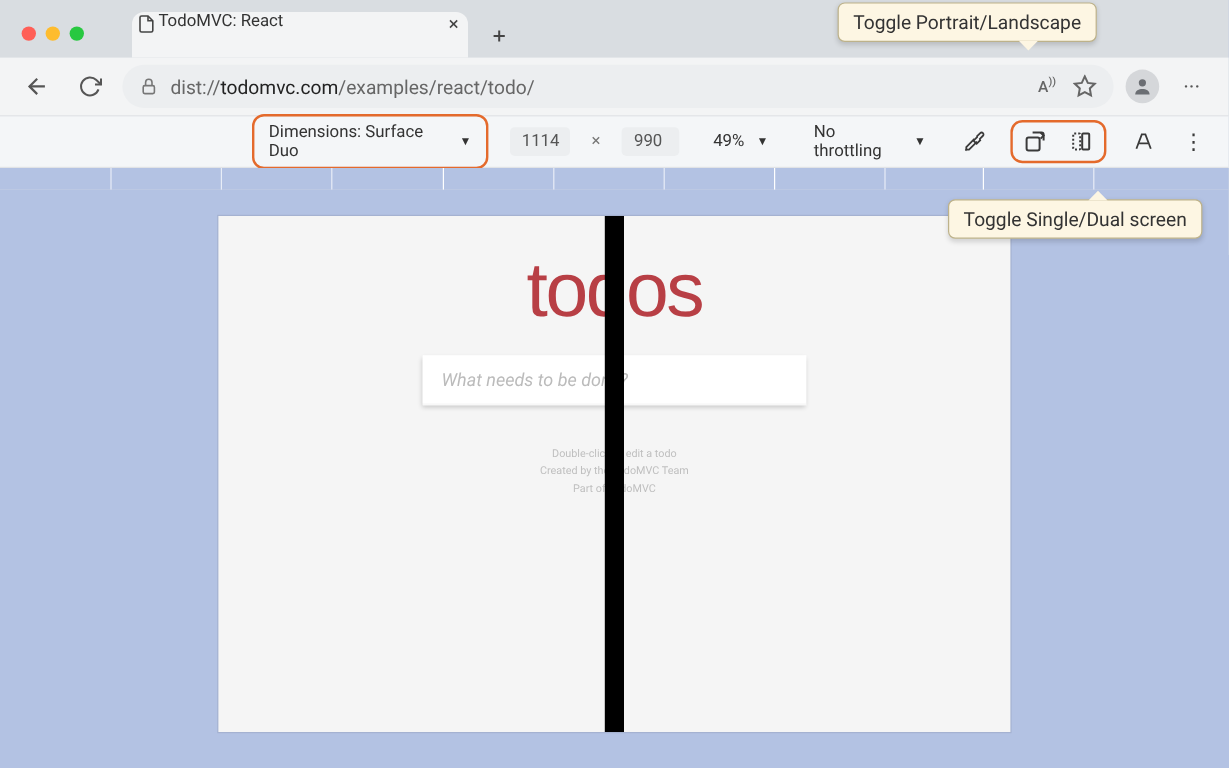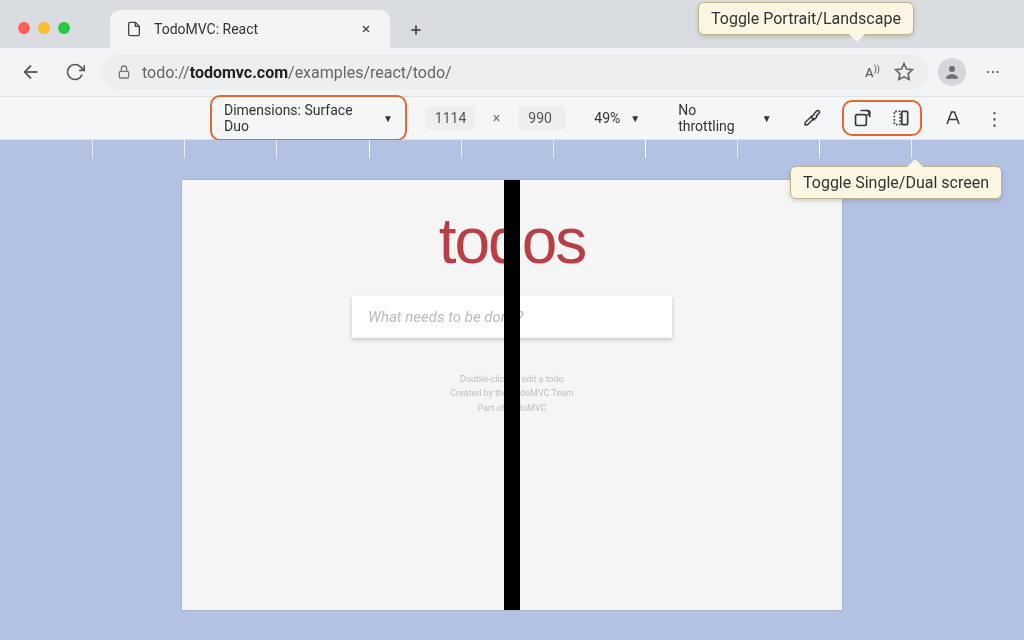--- a/index.html
+++ b/index.html
@@ -36,23 +36,22 @@
   .dot.red { background:#ff5f57; }
   .dot.yellow { background:#febc2e; }
   .dot.green { background:#28c840; }
 
   .tab {
     background: var(--tab-bg);
     border-radius:10px 10px 0 0;
     height:38px;
     min-width:280px;
     display:flex;
-    align-items:center;
-    padding:0 14px;
-    gap:10px;
+    align-items:flex-start;
+    padding:0 2px;
     margin-left:30px;
   }
   .tab .tab-title { font-size:14px; color:#333; flex:1; }
   .icon-btn {
     width:20px; height:20px;
     display:flex; align-items:center; justify-content:center;
     color:#444; cursor:pointer;
     border-radius:4px;
   }
   .newtab { margin-left:16px; margin-bottom:8px; }
@@ -70,21 +69,21 @@
     height:36px;
     background: var(--addr-bg);
     border-radius:20px;
     display:flex; align-items:center;
     padding:0 14px;
     color:#666; font-size:16px;
     gap:10px;
   }
   .addrbar .lock { color:#777; }
   .addr-text { white-space:nowrap; overflow:hidden; }
-  .addr-text .host { color:#222; font-weight:700; }
+  .addr-text .host { color:#222; font-weight:400; }
   .addr-right { display:flex; gap:14px; align-items:center; color:#666; }
   .avatar { width:28px; height:28px; border-radius:50%; background:#d5d7da; display:flex; align-items:center; justify-content:center; color:#6b6e73;}
 
   
   .device-toolbar {
     height:44px;
     background: var(--toolbar-bg);
     border-top:1px solid #e1e3e6;
     border-bottom:1px solid #e1e3e6;
     display:flex; align-items:center;
@@ -259,21 +258,21 @@
   </span>
 
   <div class="addrbar">
     <span class="lock">
       <svg width="16" height="16" viewBox="0 0 24 24" fill="none" stroke="currentColor" stroke-width="2">
         <rect x="5" y="11" width="14" height="10" rx="2"></rect>
           <path d="M8 11V7a4 4 0 0 1 8 0v4"></path>
       </svg>
     </span>
     <span class="addr-text">
-      <span>todo://</span><span class="host">todomvc.com</span><span>/examples/react/todo/</span>
+      <span>dist://</span><span class="host">todomvc.com</span><span>/examples/react/todo/</span>
     </span>
     <span style="flex:1"></span>
     <span class="addr-right">
       <span style="font-size:13px; font-weight:500;">A<sup style="font-size:9px;">))</sup></span>
       <span>
         <svg width="20" height="20" viewBox="0 0 24 24" fill="none" stroke="currentColor" stroke-width="2">
           <polygon points="12 2 15 8.5 22 9.3 17 14 18.2 21 12 17.8 5.8 21 7 14 2 9.3 9 8.5 12 2"></polygon>
         </svg>
       </span>
     </span>

